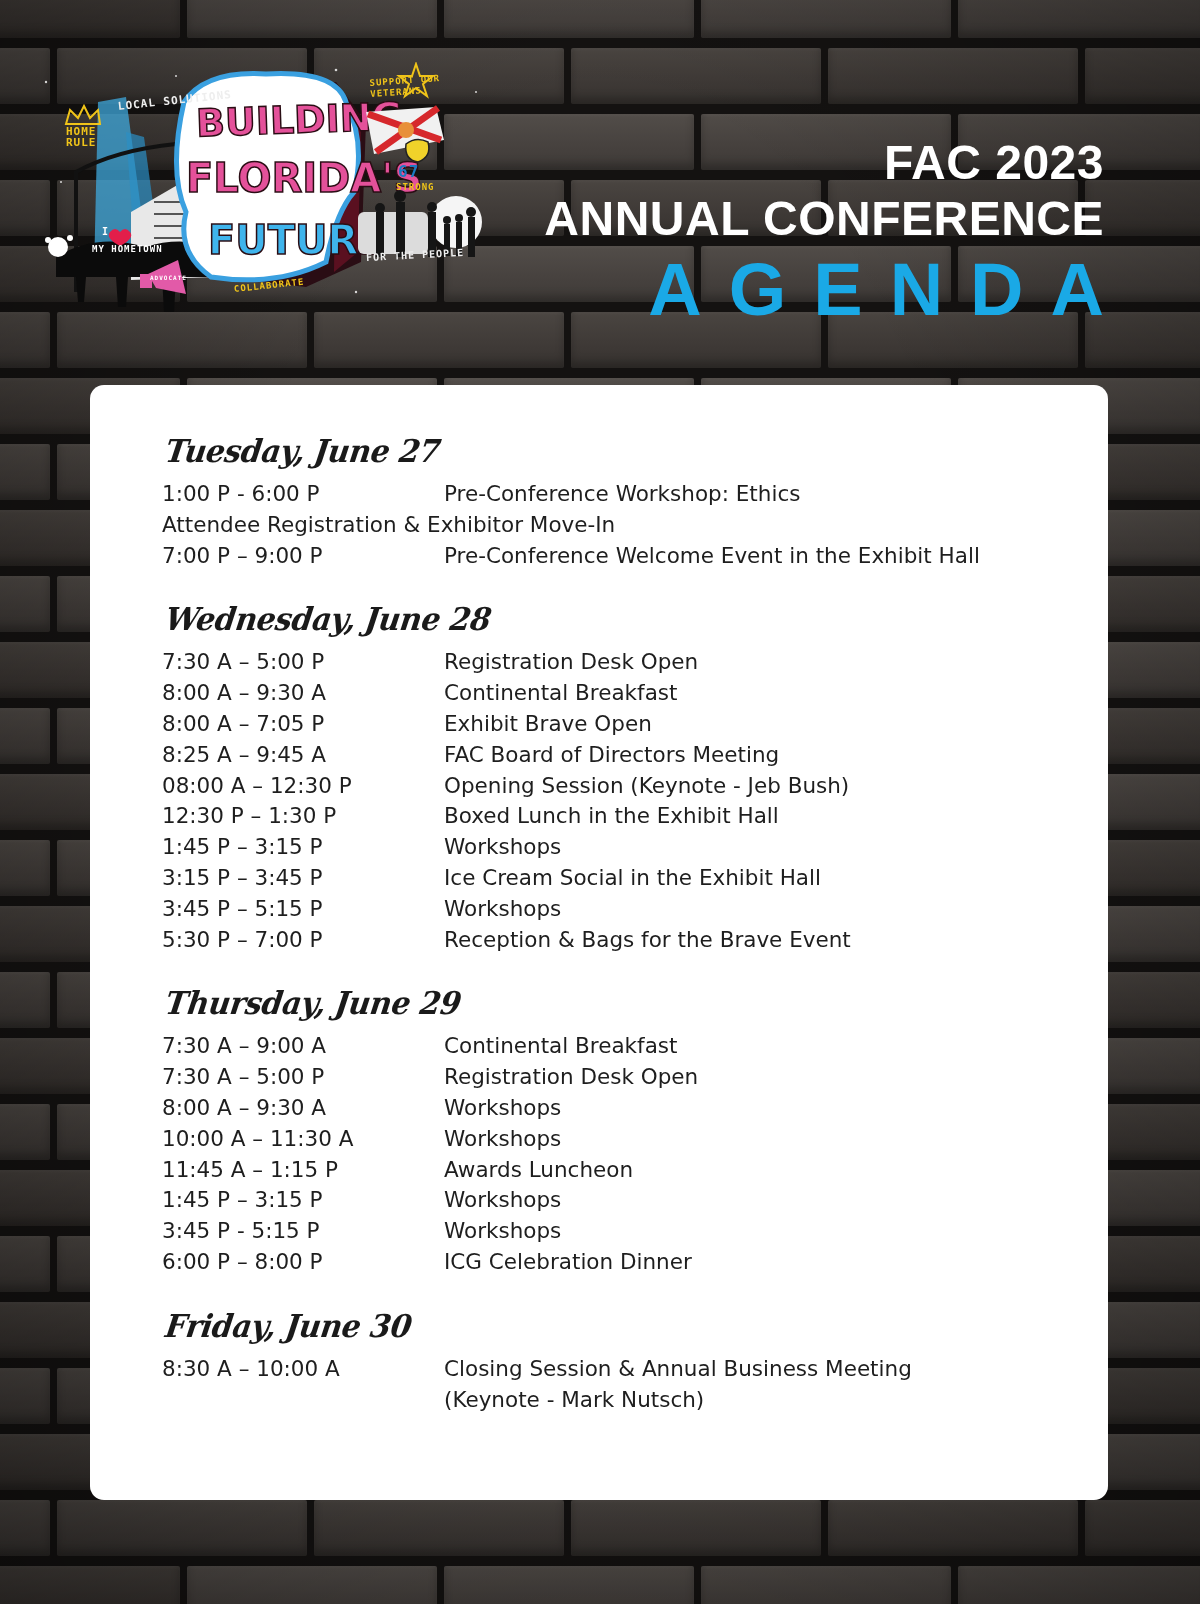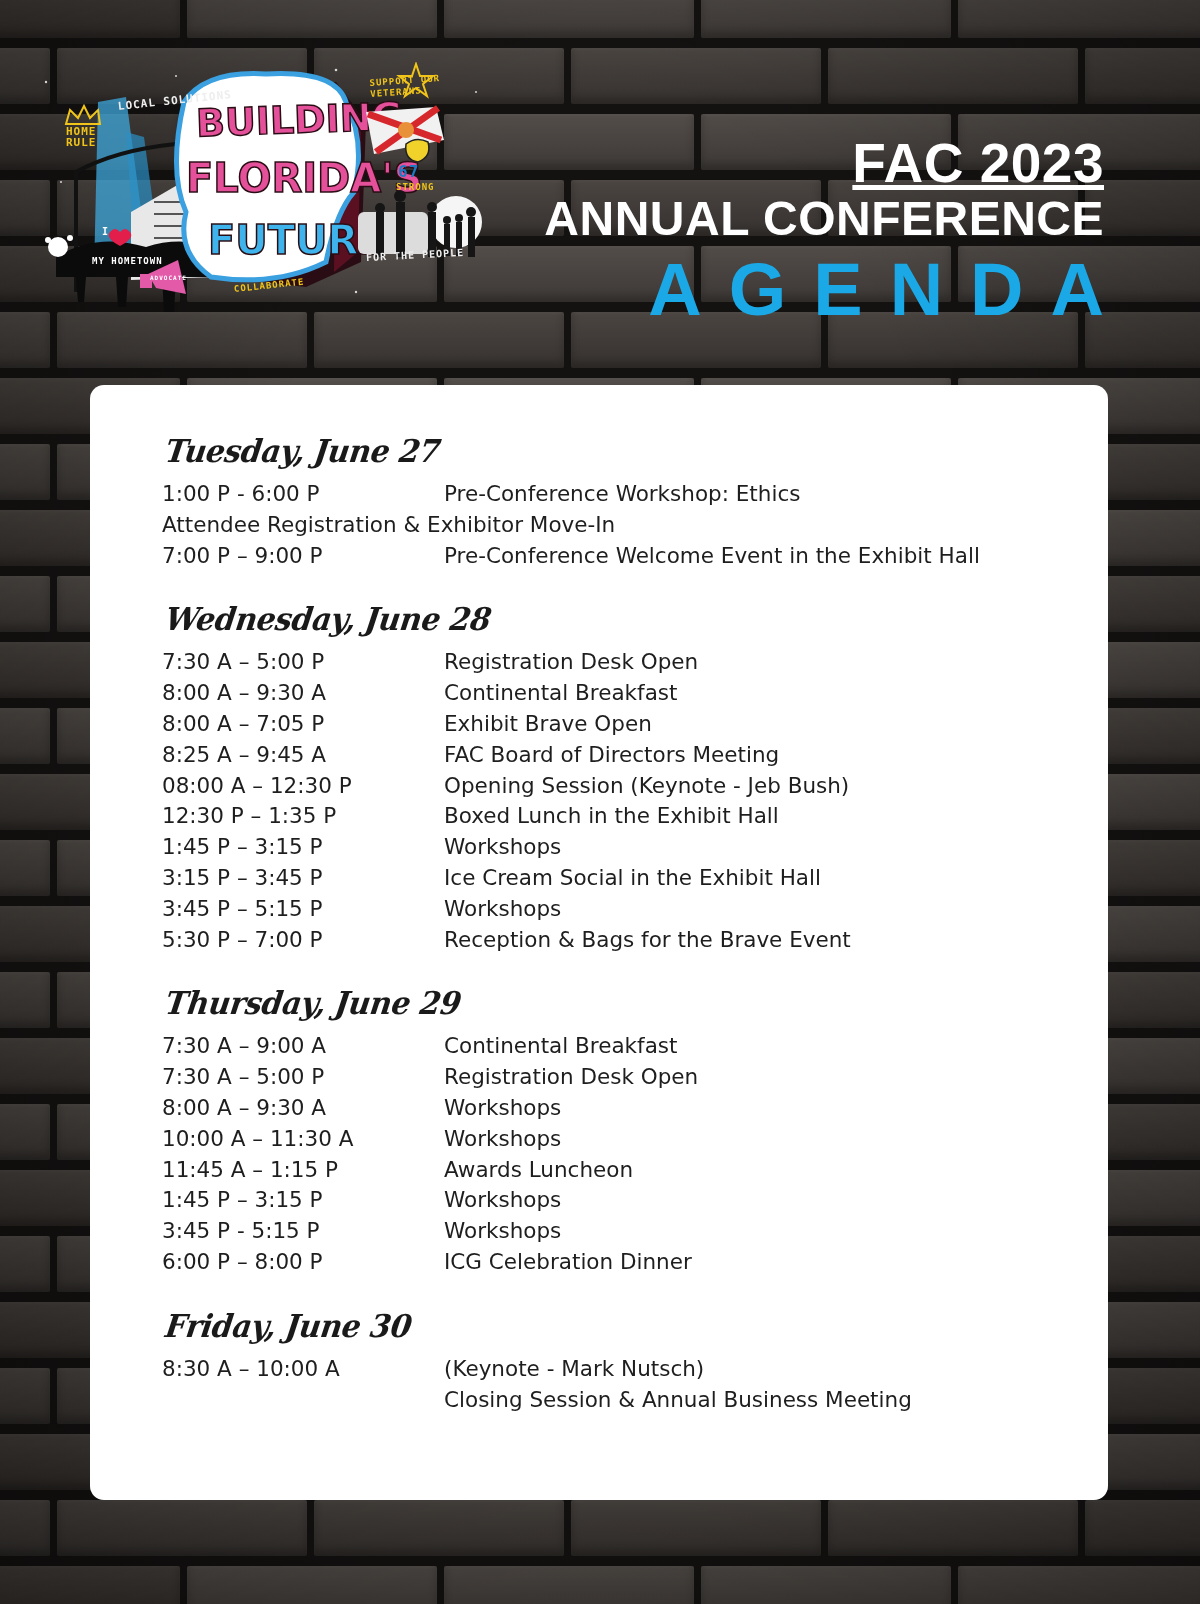--- a/index.html
+++ b/index.html
@@ -41,21 +41,21 @@
   .logo .tag {
     position: absolute;
     font-family: "DejaVu Sans Mono", monospace;
     font-weight: bold; letter-spacing: 1px;
     transform-origin: left center;
   }
   .title-block {
     position: absolute; right: 96px; top: 136px; text-align: right;
     font-family: "Liberation Sans", sans-serif; font-weight: bold; color: #ffffff;
   }
-  .title-line1 { font-size: 55px; line-height: 54px; letter-spacing: 0.5px; text-decoration: underline; }
+  .title-line1 { font-size: 48px; line-height: 54px; letter-spacing: 0.5px; }
   .title-line2 { font-size: 48px; line-height: 58px; letter-spacing: 0.5px; }
   .title-agenda {
     font-size: 74px; line-height: 84px; color: #1aa9e6;
     letter-spacing: 27px; margin-right: -27px; font-weight: bold;
   }
 
   
   .card {
     position: absolute; left: 90px; top: 385px; width: 1018px; height: 1115px;
     background: #ffffff; border-radius: 14px;
@@ -341,21 +341,21 @@
         <circle cx="25" cy="120" r="1"></circle>
         <circle cx="320" cy="230" r="1.2"></circle>
     </g>
   </svg>
   <span class="tag" style="left:82px;top:38px;color:#eee;font-size:11px;transform:rotate(-6deg);">LOCAL SOLUTIONS</span>
   <span class="tag" style="left:30px;top:64px;color:#f0c419;font-size:11px;width:46px;line-height:11px;">HOME RULE</span>
   <span class="tag" style="left:334px;top:16px;color:#f0c419;font-size:9px;width:80px;line-height:11px;transform:rotate(-4deg);">SUPPORT OUR VETERANS</span>
   <span class="tag" style="left:362px;top:100px;color:#1a7bc4;font-size:16px;">67</span>
   <span class="tag" style="left:360px;top:120px;color:#f0c419;font-size:9px;">STRONG</span>
   <span class="tag" style="left:66px;top:164px;color:#fff;font-size:10px;">I</span>
-  <span class="tag" style="left:56px;top:194px;color:#fff;font-size:9px;">MY HOMETOWN</span>
+  <span class="tag" style="left:56px;top:182px;color:#fff;font-size:9px;">MY HOMETOWN</span>
   <span class="tag" style="left:114px;top:212px;color:#fff;font-size:6px;">ADVOCATE</span>
   <span class="tag" style="left:198px;top:222px;color:#f0c419;font-size:9px;transform:rotate(-6deg);">COLLABORATE</span>
   <span class="tag" style="left:330px;top:190px;color:#eee;font-size:10px;transform:rotate(-3deg);">FOR THE PEOPLE</span>
 </div>
 
 <div class="title-block">
   <div class="title-line1">FAC 2023</div>
   <div class="title-line2">ANNUAL CONFERENCE</div>
   <div class="title-agenda">AGENDA</div>
 </div>
@@ -395,21 +395,21 @@
     </div>
         <div class="row">
       <span class="time">8:25 A – 9:45 A</span>
       <span class="event">FAC Board of Directors Meeting</span>
     </div>
         <div class="row">
       <span class="time">08:00 A – 12:30 P</span>
       <span class="event">Opening Session (Keynote - Jeb Bush)</span>
     </div>
         <div class="row">
-      <span class="time">12:30 P – 1:35 P</span>
+      <span class="time">12:30 P – 1:30 P</span>
       <span class="event">Boxed Lunch in the Exhibit Hall</span>
     </div>
         <div class="row">
       <span class="time">1:45 P – 3:15 P</span>
       <span class="event">Workshops</span>
     </div>
         <div class="row">
       <span class="time">3:15 P – 3:45 P</span>
       <span class="event">Ice Cream Social in the Exhibit Hall</span>
     </div>
@@ -459,19 +459,19 @@
       <span class="event">ICG Celebration Dinner</span>
     </div>
       </div>
     </section>
     <section class="day">
       <h2 class="day-heading">Friday, June 30</h2>
       <div class="rows">
         <div class="row">
       <span class="time">8:30 A – 10:00 A</span>
       <span class="event">
+            <span class="event-sub">Closing Session &amp; Annual Business Meeting</span>
             <span class="event-sub">(Keynote - Mark Nutsch)</span>
-            <span class="event-sub">Closing Session &amp; Annual Business Meeting</span>
           </span>
     </div>
       </div>
     </section>
   </div>
 
 </body></html>

